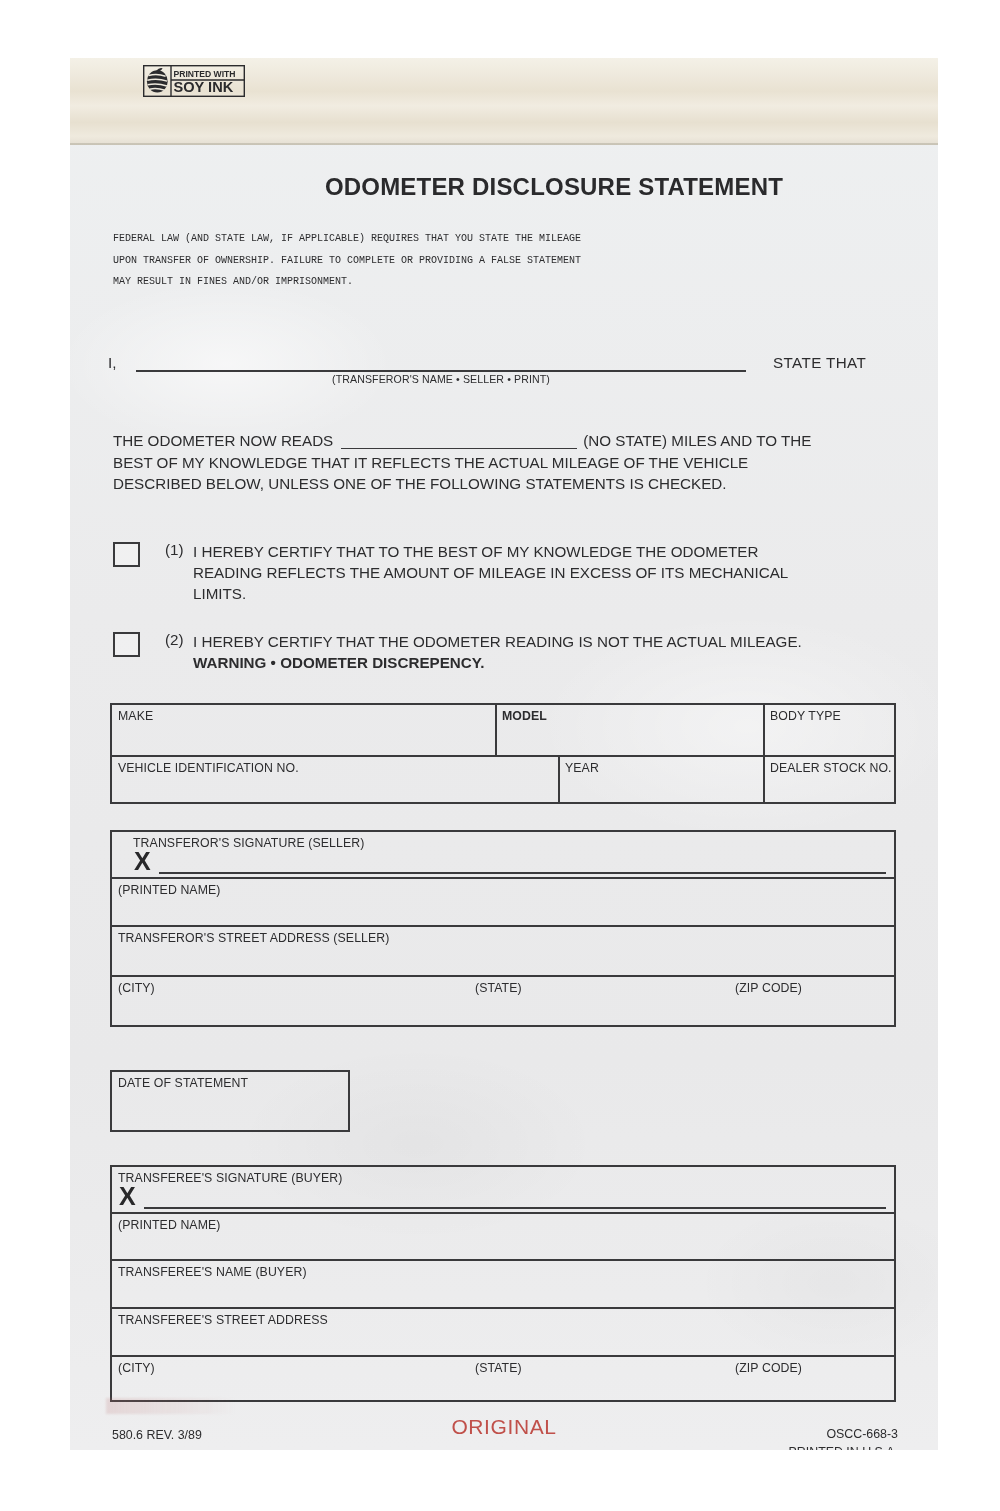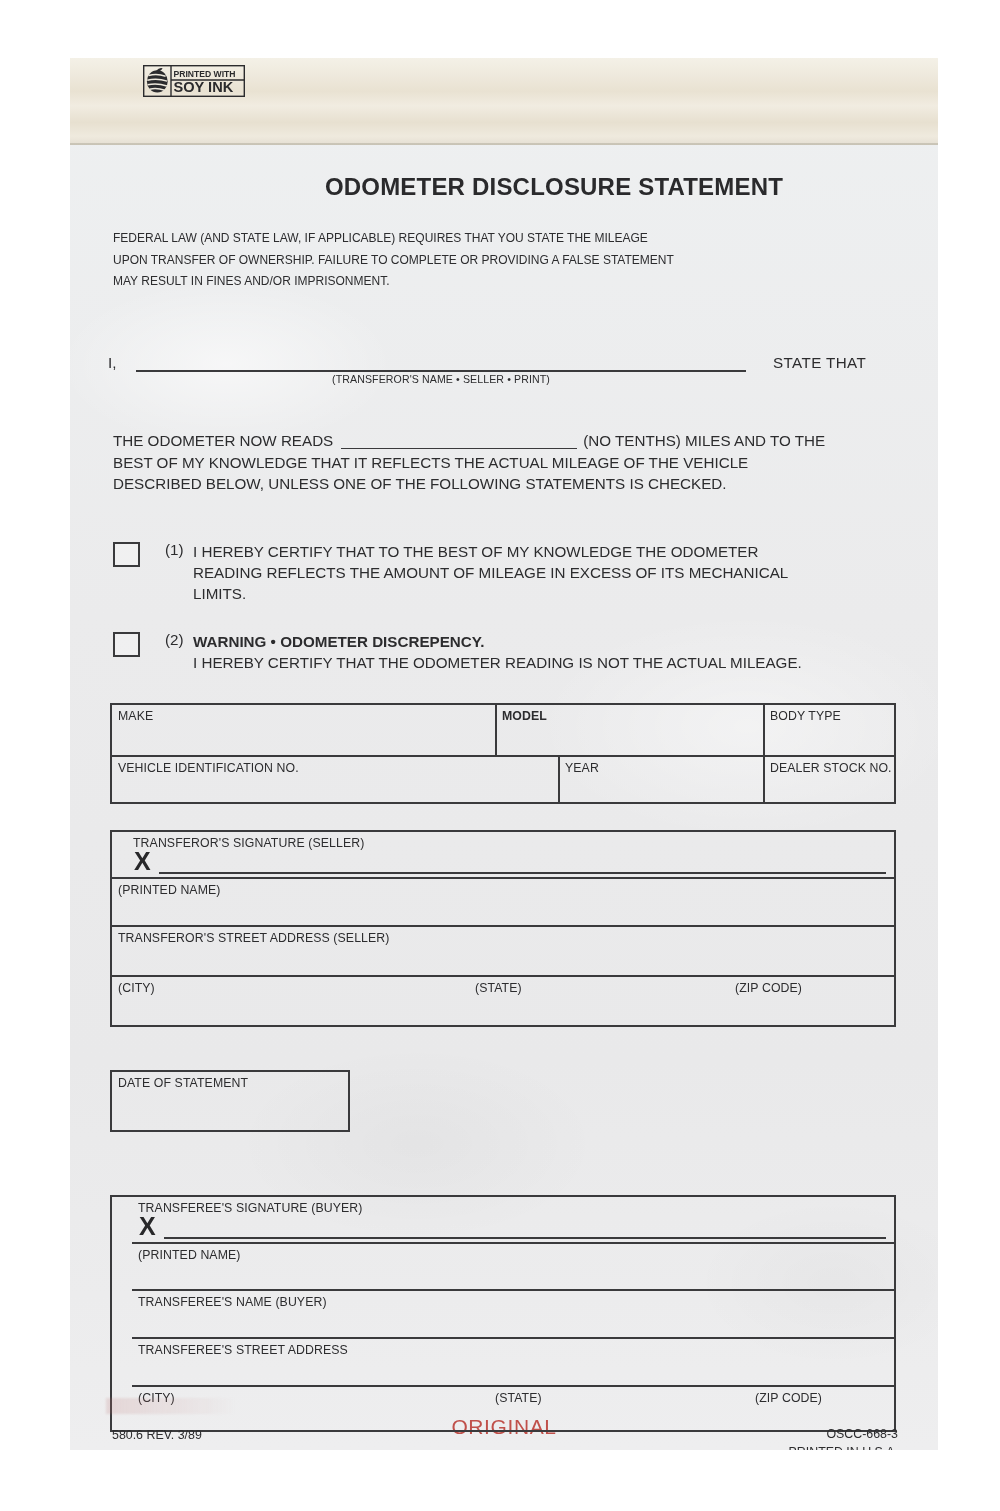--- a/index.html
+++ b/index.html
@@ -113,24 +113,25 @@
     font-weight: bold;
     letter-spacing: .2px;
     color: #2a2a2c;
   }
 
   .intro {
     position: absolute;
     left: 43px;
     top: 83px;
     width: 790px;
-    font-size: 12px;
+    font-size: 10px;
     line-height: 21.5px;
     color: #2c2c2e;
     text-align: justify;
+    font-family: Liberation Mono, monospace;
   }
   .intro .lastline { text-align: left; }
 
   
   .i-row {
     position: absolute;
     left: 38px;
     top: 205px;
     width: 800px;
     height: 40px;
@@ -355,42 +356,42 @@
 
       <div class="i-row">
         <span class="i-label">I,</span>
         <div class="i-rule"></div>
         <div class="i-caption">(TRANSFEROR'S NAME • SELLER • PRINT)</div>
         <span class="i-statethat">STATE  THAT</span>
       </div>
 
       <div class="odo-block">
         <div class="odo-l1">
-          <span>THE ODOMETER NOW READS</span><span class="odo-blank"></span><span>(NO TENTHS) MILES AND TO THE</span>
+          <span>THE ODOMETER NOW READS</span><span class="odo-blank"></span><span>(NO STATE) MILES AND TO THE</span>
         </div>
         <div class="odo-l2"><span>BEST OF MY KNOWLEDGE THAT IT REFLECTS THE ACTUAL MILEAGE OF THE VEHICLE</span></div>
         <div class="odo-l3">DESCRIBED BELOW, UNLESS ONE OF THE FOLLOWING STATEMENTS IS CHECKED.</div>
       </div>
 
       <div class="cb-item" style="top:395px;">
         <div class="cb-box" style="top:2px;"></div>
         <div class="cb-num">(1)</div>
         <div class="cb-text">
           <div>I HEREBY CERTIFY THAT TO THE BEST OF MY KNOWLEDGE THE ODOMETER</div>
           <div>READING REFLECTS THE AMOUNT OF MILEAGE IN EXCESS OF ITS MECHANICAL</div>
           <div class="lastline">LIMITS.</div>
         </div>
       </div>
 
       <div class="cb-item" style="top:485px;">
         <div class="cb-box" style="top:2px;"></div>
         <div class="cb-num">(2)</div>
         <div class="cb-text">
+          <div class="lastline">I HEREBY CERTIFY THAT THE ODOMETER READING IS NOT THE ACTUAL MILEAGE.</div>
           <div class="lastline cb-warning">WARNING • ODOMETER DISCREPENCY.</div>
-          <div class="lastline">I HEREBY CERTIFY THAT THE ODOMETER READING IS NOT THE ACTUAL MILEAGE.</div>
         </div>
       </div>
 
       <div class="tbl" style="top:558px;">
         <div class="trow" style="height:50px;">
           <div class="vdiv" style="left:383px;"></div>
           <div class="vdiv" style="left:651px;"></div>
           <div class="cellcap" style="left:6px;">MAKE</div>
           <div class="cellcap" style="left:390px;font-weight:bold;">MODEL</div>
           <div class="cellcap" style="left:658px;">BODY TYPE</div>
@@ -420,21 +421,21 @@
           <div class="cellcap" style="left:6px;">(CITY)</div>
           <div class="cellcap" style="left:363px;">(STATE)</div>
           <div class="cellcap" style="left:623px;">(ZIP CODE)</div>
         </div>
       </div>
 
       <div class="date-box" style="top:925px;">
         <div class="cellcap" style="left:6px;">DATE OF STATEMENT</div>
       </div>
 
-      <div class="tbl" style="top:1050px;padding-left:20px;">
+      <div class="tbl" style="top:1020px;">
         <div class="trow" style="height:45px;">
           <div class="cellcap" style="left:6px;">TRANSFEREE'S SIGNATURE (BUYER)</div>
           <div class="sig-x">X</div>
           <div class="sig-rule"></div>
         </div>
         <div class="trow" style="height:47px;">
           <div class="cellcap" style="left:6px;">(PRINTED NAME)</div>
         </div>
         <div class="trow" style="height:48px;">
           <div class="cellcap" style="left:6px;">TRANSFEREE'S NAME (BUYER)</div>

